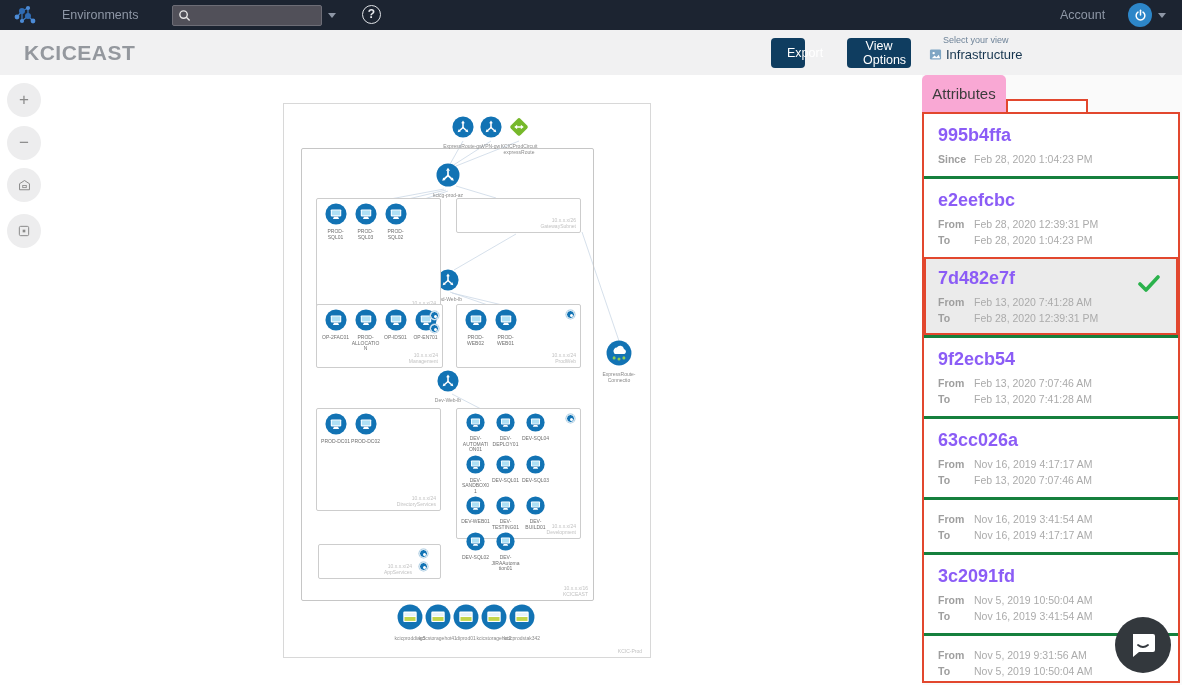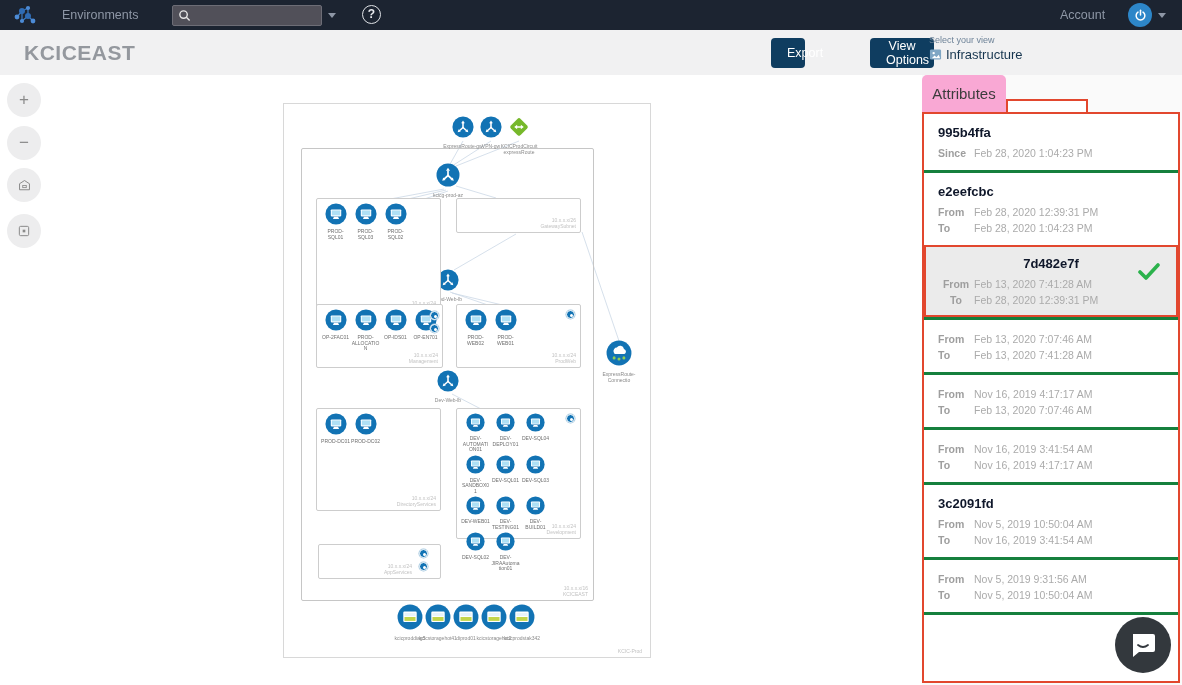--- a/index.html
+++ b/index.html
@@ -17,22 +17,22 @@
   .nav-help { position:absolute; left:362px; top:5px; width:19px; height:19px; border:1.6px solid #dfe2e6; border-radius:50%; color:#e8eaee; font-size:12px; font-weight:bold; text-align:center; line-height:16px; }
   .nav-account { position:absolute; left:1060px; top:8px; font-size:12.5px; color:#8e97a6; }
   .nav-avatar { position:absolute; left:1128px; top:3px; width:24px; height:24px; border-radius:50%; background:#2d86c8; display:flex; align-items:center; justify-content:center; }
   .nav-avatar-caret { position:absolute; left:1158px; top:13px; }
 
   
   .header { position:absolute; left:0; top:30px; width:1182px; height:45px; background:#f1f1f2; }
   .page-title { position:absolute; left:24px; top:11px; font-size:21px; font-weight:bold; color:#94989e; letter-spacing:0.5px; }
   .btn-navy { position:absolute; top:8px; height:30px; background:#0f3d60; color:#fff; font-size:12.5px; border:none; border-radius:4px; padding:0 16px; font-family:"Liberation Sans", sans-serif; cursor:pointer; }
   .btn-export { left:771px; width:34px; }
-  .btn-viewopts { left:870px; width:64px; }
-  .view-selector { position:absolute; left:929px; top:5px; }
+  .btn-viewopts { left:847px; width:64px; }
+  .view-selector { position:absolute; left:929px; top:5px;text-align:center; }
   .vs-caption { font-size:9px; color:#6e8398; }
   .vs-value { display:flex; align-items:center; gap:4px; margin-top:2px; font-size:13px; color:#16354f; }
   .header-caret { position:absolute; left:1160px; top:53px; border-top-color:#2b2b2b; }
 
   
   .tool-btn { position:absolute; left:7px; width:34px; height:34px; border-radius:50%; background:#ededee; color:#8a8a8a; border:none; display:flex; align-items:center; justify-content:center; font-size:17px; cursor:pointer; }
 
   
   .canvas { position:absolute; left:283px; top:103px; width:368px; height:555px; background:#fff; border:1px solid #d8d8d8; }
   .lines { position:absolute; left:0; top:0; }
@@ -51,22 +51,22 @@
 
   
   .sidebar { position:absolute; left:922px; top:75px; width:260px; height:610px; background:#fafafa; }
   .tabs { position:absolute; left:0; top:0; height:37px; width:260px; }
   .tab { position:absolute; top:0; height:37px; font-size:15px; color:#3c3c3c; display:flex; align-items:center; justify-content:center; cursor:pointer; }
   .tab-attributes { left:0; width:84px; background:#f9a8d4; border-radius:5px 5px 0 0; }
   .tab-versions { left:84px; width:82px; background:#fff; border:2.5px solid #e2472e;margin-top:24px; }
   .vlist { position:absolute; left:0; top:37px; width:258px; height:571px; background:#fff; border:2.5px solid #e2472e; overflow:hidden; }
   .ventry { position:relative; padding:11px 14px 9px 14px; border-top:3px solid #15803d; background:#fff; cursor:pointer; }
   .ventry:first-child { border-top:none; }
-  .ventry.selected { background:#ebebeb; border:2.5px solid #e2472e; padding:9px 12px 7px 12px;text-align:center; }
-  .vhash { font-size:13px; font-weight:bold; color:#0f172a; margin-bottom:5px; }
+  .ventry.selected { background:#ebebeb; border:2.5px solid #e2472e; padding:9px 12px 7px 12px; }
+  .vhash { font-size:18px; font-weight:bold; color:#8b5cf6; margin-bottom:5px; }
   .vrow { display:flex; font-size:10.5px; line-height:16px; }
   .vlabel { width:36px; font-weight:bold; color:#9e9e9e; }
   .vtime { color:#ababab; }
   .vcheck { position:absolute; right:16px; top:16px; }
 
   
   .chat { position:absolute; right:11px; bottom:12px; width:56px; height:56px; border-radius:50%; background:#33383d; z-index:20; display:flex; align-items:center; justify-content:center; cursor:pointer; }
 </style>
 </head>
 <body>
@@ -517,30 +517,32 @@
           </div>
           <div class="vrow">
             <span class="vlabel">To</span>
             <span class="vtime">Feb 28, 2020 12:39:31 PM</span>
           </div>
           <svg class="vcheck" width="22" height="18" viewBox="0 0 22 18">
             <polyline points="2,9 8,15 20,2" fill="none" stroke="#2bb24c" stroke-width="3.6" stroke-linecap="round" stroke-linejoin="round"></polyline>
           </svg>
         </div>
         <div class="ventry">
+          <div class="vhash">9f2ecb54</div>
           <div class="vrow">
             <span class="vlabel">From</span>
             <span class="vtime">Feb 13, 2020 7:07:46 AM</span>
           </div>
           <div class="vrow">
             <span class="vlabel">To</span>
             <span class="vtime">Feb 13, 2020 7:41:28 AM</span>
           </div>
         </div>
         <div class="ventry">
+          <div class="vhash">63cc026a</div>
           <div class="vrow">
             <span class="vlabel">From</span>
             <span class="vtime">Nov 16, 2019 4:17:17 AM</span>
           </div>
           <div class="vrow">
             <span class="vlabel">To</span>
             <span class="vtime">Feb 13, 2020 7:07:46 AM</span>
           </div>
         </div>
         <div class="ventry">

